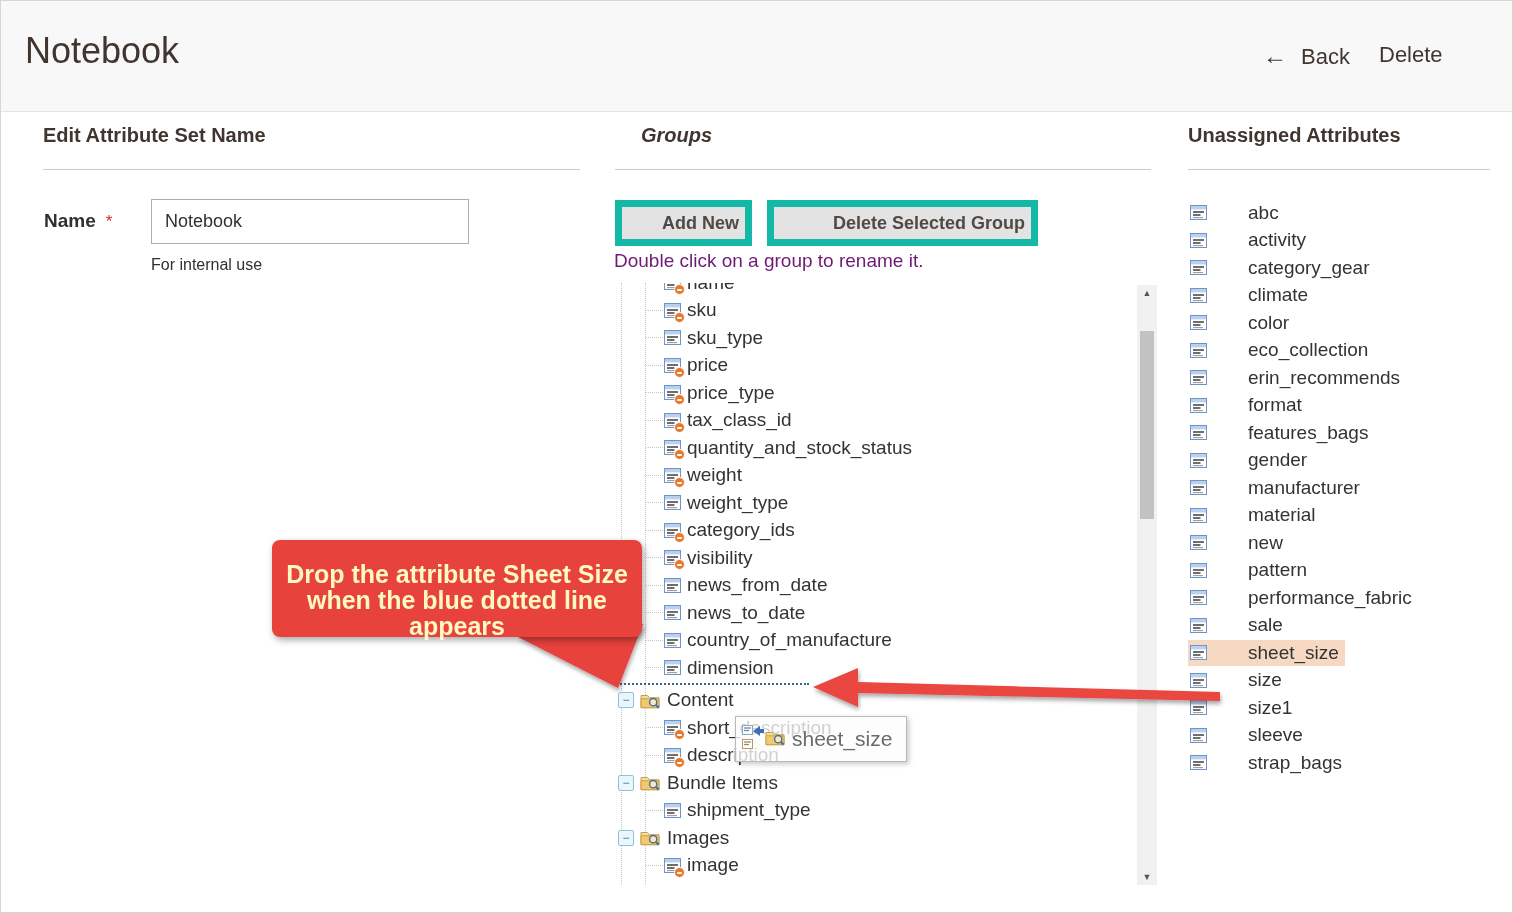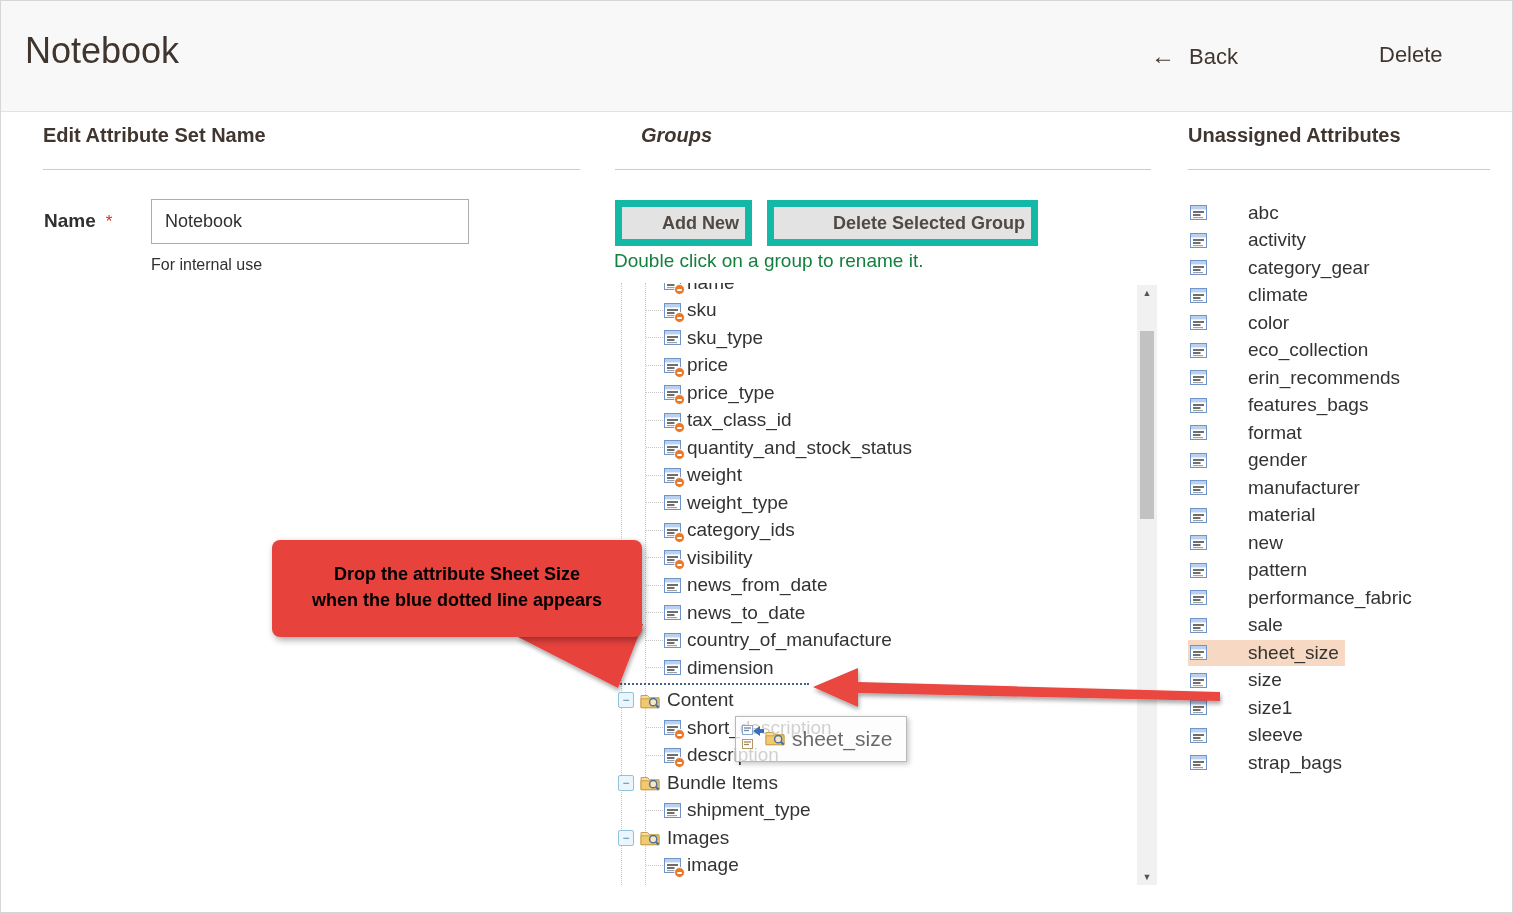--- a/index.html
+++ b/index.html
@@ -5,41 +5,41 @@
   html,body{margin:0;padding:0;background:#ffffff;}
   body{font-family:"Liberation Sans","DejaVu Sans",sans-serif;color:#303030;}
   #page{position:relative;width:1513px;height:913px;background:#fff;overflow:hidden;
         box-shadow:inset 0 0 0 1px #d6d6d6;}
   .abs{position:absolute;}
 
   
   #header{left:1px;top:1px;width:1511px;height:110px;background:#f8f8f8;border-bottom:1px solid #e3e3e3;}
   #page-title{left:25px;top:30px;font-size:36px;font-weight:400;color:#41362f;}
   .page-action{top:42px;font-size:22px;color:#41362f;cursor:pointer;white-space:nowrap;}
-  #back-action{left:1151px;}
+  #back-action{left:1263px;}
   #back-action .arr{font-size:24px;margin-right:14px;}
   #delete-action{left:1379px;}
 
   
   .sec-head{font-size:20px;font-weight:700;color:#41362f;}
   .sec-divider{height:0;border-top:1px solid #cccccc;}
 
   
   #name-label{left:44px;top:210px;font-size:19px;font-weight:700;color:#303030;}
   #name-required{color:#e02b27;font-size:17px;margin-left:10px;font-weight:400;}
   #name-input{left:151px;top:199px;width:318px;height:45px;border:1px solid #adadad;background:#fff;
               font-family:inherit;font-size:18px;color:#303030;padding:0 13px;box-sizing:border-box;}
   #name-hint{left:151px;top:256px;font-size:16px;color:#303030;}
 
   
   .btn{height:46px;background:#e3e3e3;border:7px solid #14b8a6;color:#514943;
        font-family:inherit;font-size:18px;font-weight:600;cursor:pointer;text-align:right;}
   #add-new-btn{left:615px;top:200px;width:137px;}
   #del-group-btn{left:767px;top:200px;width:271px;}
-  #groups-hint{left:614px;top:250px;font-size:19px;color:#15803d;}
+  #groups-hint{left:614px;top:250px;font-size:19px;color:#701a75;}
 
   
   #tree-wrap{left:615px;top:283px;width:543px;height:602px;overflow:hidden;}
   #tree-rows{position:relative;margin-top:-14px;}
   .v-guide{position:absolute;top:0;bottom:0;width:0;border-left:1px dotted #c6c6c6;}
   .tree-row{display:flex;align-items:center;height:27.5px;white-space:nowrap;cursor:pointer;position:relative;z-index:1;}
   .tree-row .lbl{font-size:19px;color:#333;margin-left:6px;}
   .tree-row.grp{padding-left:3px;}
   .tree-row.grp .lbl{}
   .tree-row.att{padding-left:31px;}
@@ -65,21 +65,21 @@
   
   #unassigned-list{left:1188px;top:199px;width:320px;height:601px;overflow:hidden;}
   .ua-row{display:flex;align-items:center;height:27.5px;white-space:nowrap;cursor:pointer;}
   .ua-inner{display:flex;align-items:center;padding:2px 6px 2px 2px;gap:35px;}
   .ua-row .lbl{font-size:19px;color:#333;margin-left:6px;}
   .ua-row.hl .ua-inner{background:#f6d8c3;}
 
   
   #callout{left:272px;top:540px;width:370px;height:97px;background:#e8423d;border-radius:8px;
            box-shadow:2px 3px 7px rgba(0,0,0,0.35);z-index:6;}
-  #callout .line{color:#000000;font-weight:700;font-size:18px;text-align:center;line-height:26px;}
+  #callout .line{color:#fef9c3;font-weight:700;font-size:25px;text-align:center;line-height:26px;}
   #callout .line:first-child{margin-top:21px;}
 
   
   #drag-ghost{left:735px;top:716px;width:172px;height:46px;background:rgba(253,253,253,0.78);
               border:1px solid #b9b9b9;box-shadow:2px 2px 5px rgba(0,0,0,0.22);z-index:5;
               display:flex;align-items:center;padding-left:5px;box-sizing:border-box;}
   #drag-ghost .lbl{font-size:21px;color:#6a6a6a;margin-left:6px;}
 
   #anno-svg{left:0;top:0;width:1513px;height:913px;pointer-events:none;z-index:4;}
 </style>
@@ -527,35 +527,35 @@
         <span class="ua-inner">
           <span class="icon-box">
      <svg width="17" height="17" viewBox="0 0 17 17">
        <rect x="0.5" y="1.5" width="16" height="14" fill="#ffffff" stroke="#6e94c9"></rect>
        <rect x="1" y="2" width="15" height="3.4" fill="#b9d0ee"></rect>
        <line x1="3" y1="8" x2="14" y2="8" stroke="#4a4a4a" stroke-width="1.6"></line>
        <line x1="3" y1="11" x2="10.5" y2="11" stroke="#4a4a4a" stroke-width="1.6"></line>
        <line x1="3" y1="13.6" x2="13" y2="13.6" stroke="#9a9a9a" stroke-width="1.1"></line>
      </svg>
    </span>
+          <span class="lbl">format</span>
+        </span>
+      </div>
+      <div class="ua-row">
+        <span class="ua-inner">
+          <span class="icon-box">
+     <svg width="17" height="17" viewBox="0 0 17 17">
+       <rect x="0.5" y="1.5" width="16" height="14" fill="#ffffff" stroke="#6e94c9"></rect>
+       <rect x="1" y="2" width="15" height="3.4" fill="#b9d0ee"></rect>
+       <line x1="3" y1="8" x2="14" y2="8" stroke="#4a4a4a" stroke-width="1.6"></line>
+       <line x1="3" y1="11" x2="10.5" y2="11" stroke="#4a4a4a" stroke-width="1.6"></line>
+       <line x1="3" y1="13.6" x2="13" y2="13.6" stroke="#9a9a9a" stroke-width="1.1"></line>
+     </svg>
+   </span>
           <span class="lbl">features_bags</span>
-        </span>
-      </div>
-      <div class="ua-row">
-        <span class="ua-inner">
-          <span class="icon-box">
-     <svg width="17" height="17" viewBox="0 0 17 17">
-       <rect x="0.5" y="1.5" width="16" height="14" fill="#ffffff" stroke="#6e94c9"></rect>
-       <rect x="1" y="2" width="15" height="3.4" fill="#b9d0ee"></rect>
-       <line x1="3" y1="8" x2="14" y2="8" stroke="#4a4a4a" stroke-width="1.6"></line>
-       <line x1="3" y1="11" x2="10.5" y2="11" stroke="#4a4a4a" stroke-width="1.6"></line>
-       <line x1="3" y1="13.6" x2="13" y2="13.6" stroke="#9a9a9a" stroke-width="1.1"></line>
-     </svg>
-   </span>
-          <span class="lbl">format</span>
         </span>
       </div>
       <div class="ua-row">
         <span class="ua-inner">
           <span class="icon-box">
      <svg width="17" height="17" viewBox="0 0 17 17">
        <rect x="0.5" y="1.5" width="16" height="14" fill="#ffffff" stroke="#6e94c9"></rect>
        <rect x="1" y="2" width="15" height="3.4" fill="#b9d0ee"></rect>
        <line x1="3" y1="8" x2="14" y2="8" stroke="#4a4a4a" stroke-width="1.6"></line>
        <line x1="3" y1="11" x2="10.5" y2="11" stroke="#4a4a4a" stroke-width="1.6"></line>

